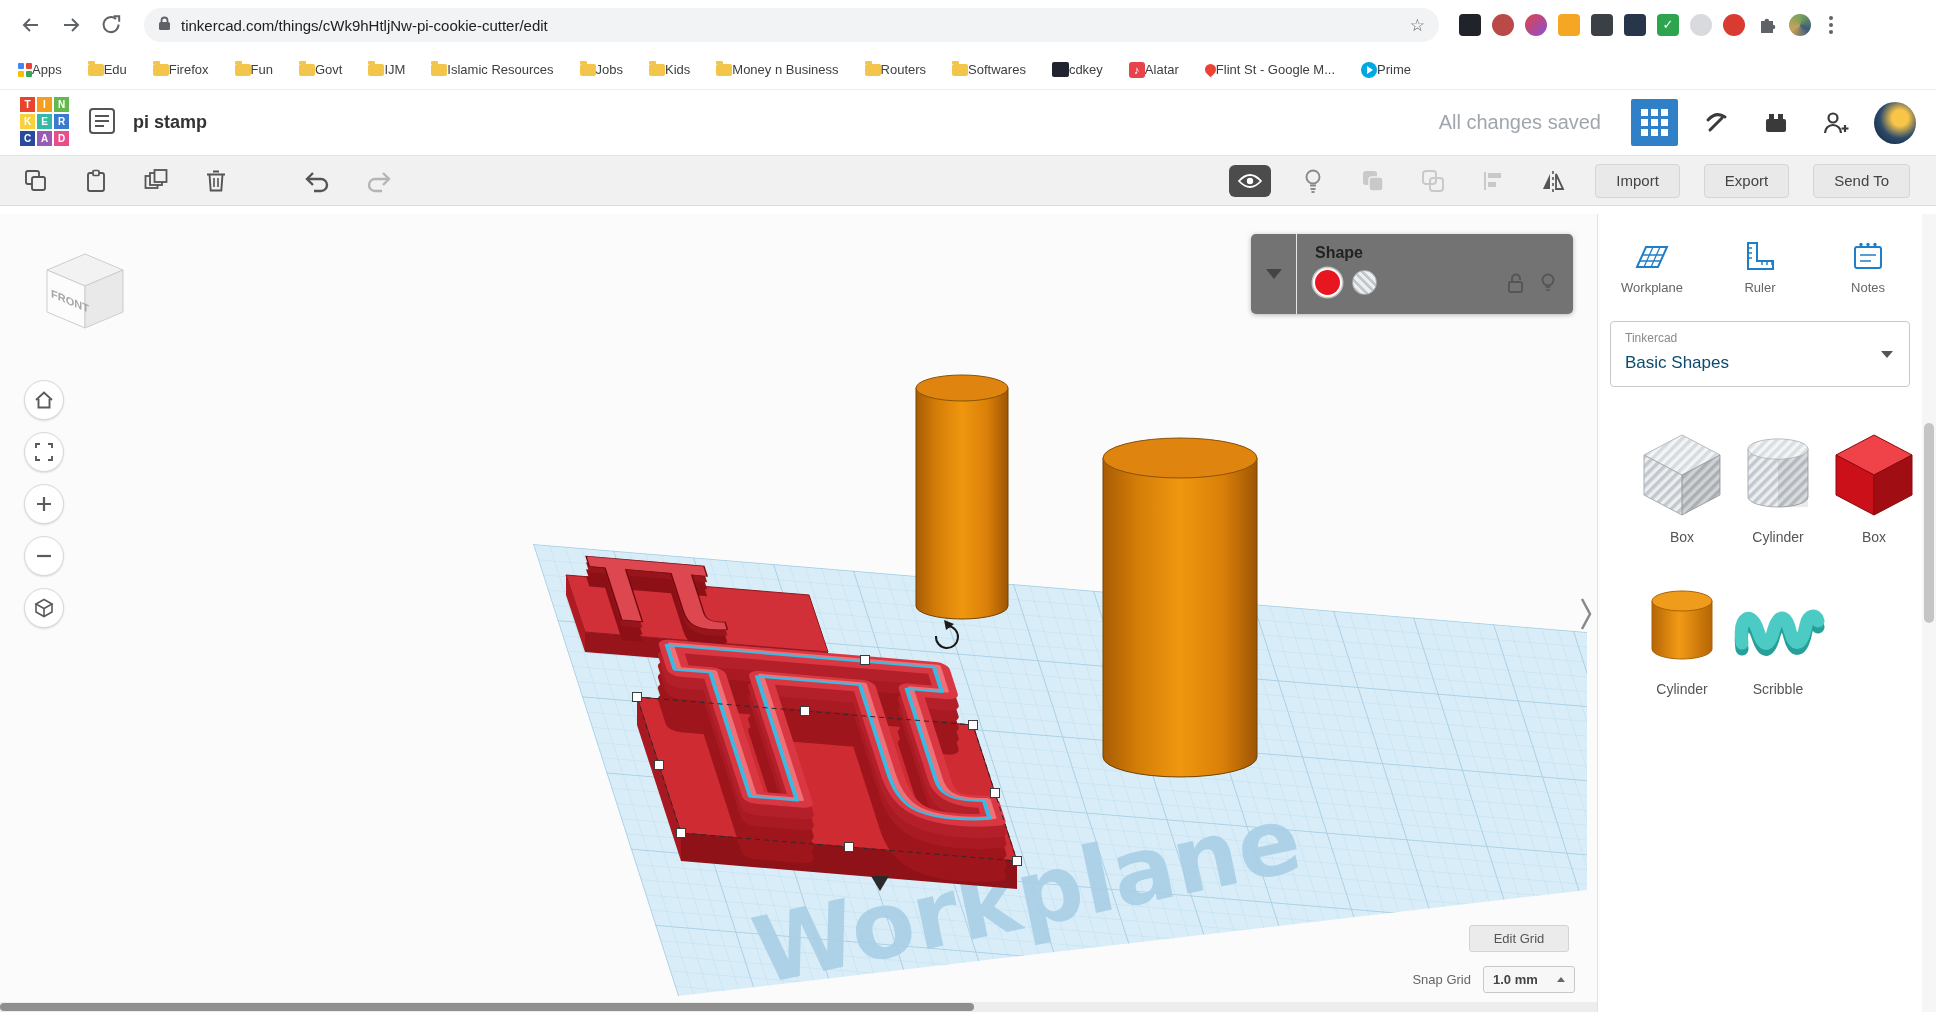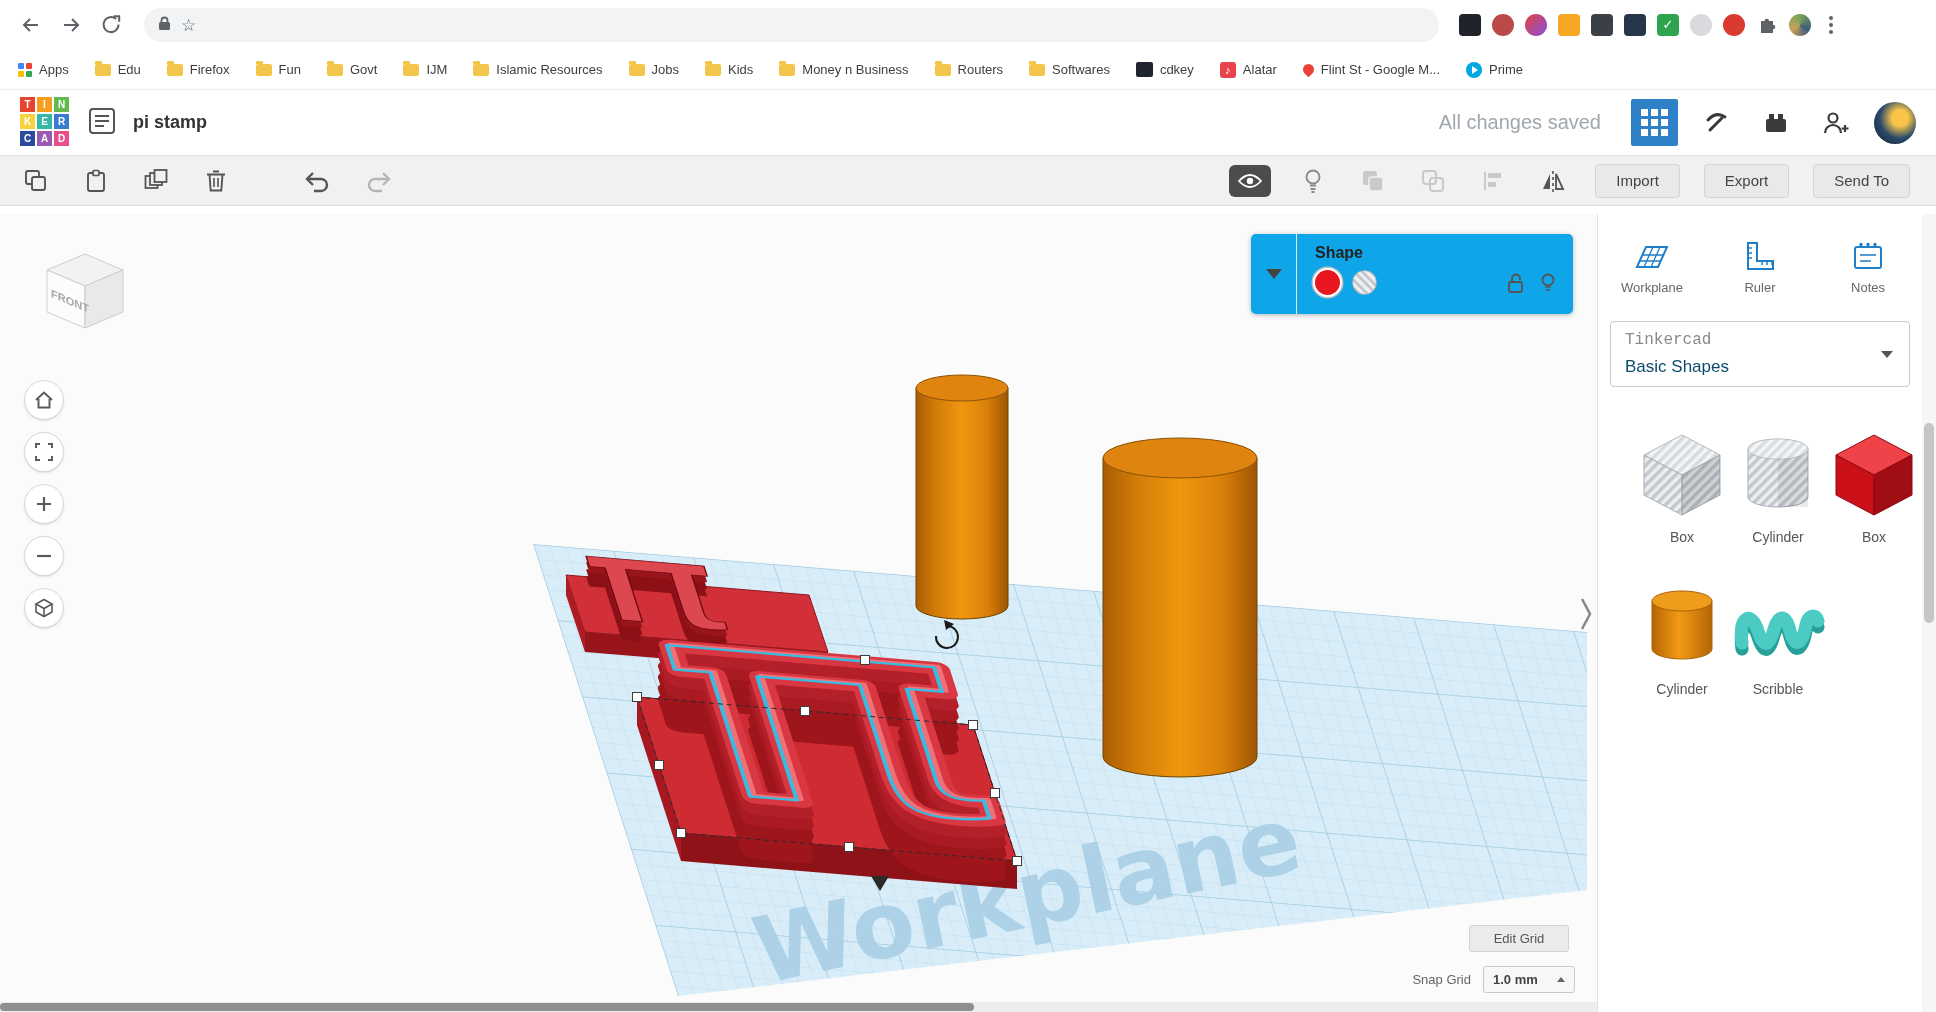--- a/index.html
+++ b/index.html
@@ -18,21 +18,21 @@
   .e1 { background:#20232a; } .e2 { background:#b94a48; } .e3 { background:linear-gradient(135deg,#e04444,#8a4fd8); }
   .e4 { background:#f5a623; } .e5 { background:#3b3f46; } .e6 { background:#27364b; }
   .e7 { background:#2ea44f; } .e7::after { content:"\2713"; position:absolute; inset:0; color:#fff; font-size:13px; text-align:center; line-height:22px; }
   .e8 { background:#d8dadd; } .e9 { background:#d93b30; }
   .e11 { background:conic-gradient(#7aa35a,#3b5b7a,#c9a15a,#7aa35a); }
   .dots-menu { width:18px; height:24px; background:transparent; border:none; position:relative; cursor:pointer; }
   .dots-menu::before { content:""; position:absolute; left:7px; top:3px; width:4px; height:4px; border-radius:50%; background:#5f6368; box-shadow:0 7px 0 #5f6368, 0 14px 0 #5f6368; }
 
   
   .bookmarks-bar { position:absolute; left:0; top:50px; width:1936px; height:40px; background:#fff; border-bottom:1px solid #ededed; display:flex; align-items:center; padding:0 18px; gap:26px; }
-  .bm { display:flex; align-items:center; gap:7px; cursor:pointer; white-space:nowrap; }
+  .bm { display:flex; align-items:center; cursor:pointer; white-space:nowrap; }
   .bm-label { font-size:13px; color:#3c4043; }
   .ic-folder { width:16px; height:12px; background:#f3c64b; border-radius:2px; position:relative; display:inline-block; }
   .ic-folder::before { content:""; position:absolute; left:0; top:-3px; width:7px; height:3px; background:#f3c64b; border-radius:1px 1px 0 0; }
   .ic-apps { width:14px; height:14px; display:inline-grid; grid-template-columns:6px 6px; gap:2px; }
   .ic-apps i { width:6px; height:6px; border-radius:1px; }
   .ic-apps i:nth-child(1){background:#4285f4}.ic-apps i:nth-child(2){background:#ea4335}.ic-apps i:nth-child(3){background:#fbbc05}.ic-apps i:nth-child(4){background:#34a853}
   .ic-cdk { width:17px; height:15px; background:#1f2430; border-radius:2px; display:inline-block; }
   .ic-music { width:16px; height:16px; background:#e8434a; border-radius:3px; display:inline-block; position:relative; }
   .ic-music::after { content:"\266A"; position:absolute; inset:0; color:#fff; font-size:11px; line-height:16px; text-align:center; }
   .ic-pin { width:11px; height:11px; background:#ea4335; border-radius:50% 50% 50% 0; transform:rotate(-45deg); display:inline-block; }
@@ -64,21 +64,21 @@
   
   .canvas { position:absolute; left:0; top:214px; width:1597px; height:798px; background:#fbfbfb; overflow:hidden; }
   .scene { position:absolute; inset:0; }
   .scene text { font-family:"DejaVu Sans","Liberation Sans",sans-serif; }
   .piBig { font-size:300px; }
   .piSmall { font-size:150px; }
   .viewcube { position:absolute; left:40px; top:34px; cursor:pointer; }
   .vtools { position:absolute; left:24px; top:166px; display:flex; flex-direction:column; gap:12px; }
   .vtool { width:40px; height:40px; border-radius:50%; background:#fff; border:1px solid #d8d8d8; box-shadow:0 1px 2px rgba(0,0,0,.12); display:flex; align-items:center; justify-content:center; color:#5a5a5a; cursor:pointer; }
 
-  .inspector { position:absolute; left:1251px; top:20px; width:322px; height:80px; background:#0ea5e9; border-radius:5px; box-shadow:0 1px 5px rgba(0,0,0,.28); display:flex; }
+  .inspector { position:absolute; left:1251px; top:20px; width:322px; height:80px; background:#737373; border-radius:5px; box-shadow:0 1px 5px rgba(0,0,0,.28); display:flex; }
   .insp-collapse { width:46px; border-right:1px solid #e6e6e6; display:flex; align-items:center; justify-content:center; cursor:pointer; }
   .insp-collapse i { border-left:8px solid transparent; border-right:8px solid transparent; border-top:10px solid #444; }
   .insp-body { flex:1; padding:10px 16px 10px 18px; }
   .insp-title { font-size:16px; font-weight:bold; color:#222; }
   .insp-row { display:flex; align-items:center; gap:12px; margin-top:8px; }
   .swatch { width:25px; height:25px; border-radius:50%; display:inline-block; cursor:pointer; }
   .swatch.solid { background:#e8161f; box-shadow:0 0 0 2px #fff, 0 0 0 3.5px #c4c4c4; }
   .swatch.hole { background:repeating-linear-gradient(45deg,#eceef0 0 3px,#c2c8ce 3px 6px); border:1px solid #aab0b6; }
   .insp-sp { flex:1; }
   .insp-ic { display:flex; align-items:center; cursor:pointer; }
@@ -91,21 +91,21 @@
   .panel-collapse { position:absolute; right:2px; top:382px; width:16px; height:36px; display:flex; align-items:center; cursor:pointer; }
   .hscroll { position:absolute; left:0; bottom:0; width:100%; height:10px; background:#ededed; }
   .hthumb { position:absolute; left:0; top:1px; width:61%; height:8px; background:#8f8f8f; border-radius:4px; }
 
   
   .right-panel { position:absolute; left:1597px; top:214px; width:325px; height:798px; background:#fff; border-left:1px solid #e2e2e2; }
   .rp-tools { display:flex; margin-top:26px; }
   .rp-tool { flex:1; display:flex; flex-direction:column; align-items:center; gap:8px; cursor:pointer; }
   .rp-tool span { font-size:13px; color:#666; }
   .rp-dd { position:relative; margin:26px 12px 0 12px; height:66px; border:1px solid #c9c9c9; border-radius:4px; padding:9px 14px; cursor:pointer; }
-  .rp-dd-brand { font-size:16px; color:#8a8a8a;font-family:Liberation Mono, monospace; }
+  .rp-dd-brand { font-size:12px; color:#8a8a8a; }
   .rp-dd-sel { font-size:17px; color:#0c4a6e; margin-top:8px; }
   .dd-caret { position:absolute; right:16px; top:29px; border-left:6px solid transparent; border-right:6px solid transparent; border-top:7px solid #555; }
   .rp-grid { display:grid; grid-template-columns:1fr 1fr 1fr; row-gap:32px; padding:38px 36px 0 36px; justify-items:center; }
   .shape-item { display:flex; flex-direction:column; align-items:center; gap:8px; cursor:pointer; }
   .shape-label { font-size:14px; color:#555; }
 
   .vscroll { position:absolute; left:1922px; top:214px; width:14px; height:798px; background:#f6f6f6; }
   .vthumb { position:absolute; left:2px; top:209px; width:10px; height:200px; background:#c5c5c5; border-radius:5px; }
 </style>
 </head>
@@ -139,20 +139,21 @@
           <path d="M14.6,3.2 h5.6 v5.6" fill="none" stroke="#5f6368" stroke-width="2"></path>
         </svg>
     </button>
     <div class="url-bar">
       <span>
         <svg width="13" height="15">
             <rect x="1" y="6" width="11" height="8" rx="1.5" fill="#5f6368"></rect>
             <path d="M3.5,6 V4.5 a3,3 0 0 1 6,0 V6" fill="none" stroke="#5f6368" stroke-width="1.8"></path>
           </svg>
       </span>
+      <span class="url-text">tinkercad.com/things/cWk9hHtljNw-pi-cookie-cutter/edit</span>
       <span class="star">☆</span>
     </div>
     <div class="ext-row">
       <span class="ext sq e1"></span>
       <span class="ext ci e2"></span>
       <span class="ext ci e3"></span>
       <span class="ext sq e4"></span>
       <span class="ext sq e5"></span>
       <span class="ext sq e6"></span>
       <span class="ext sq e7"></span>

